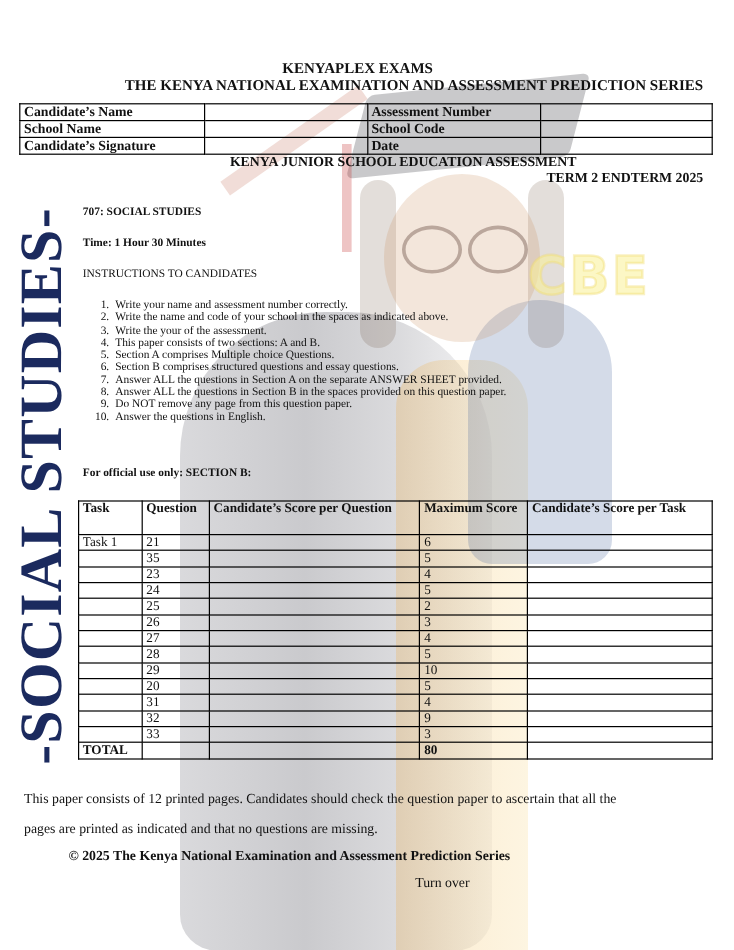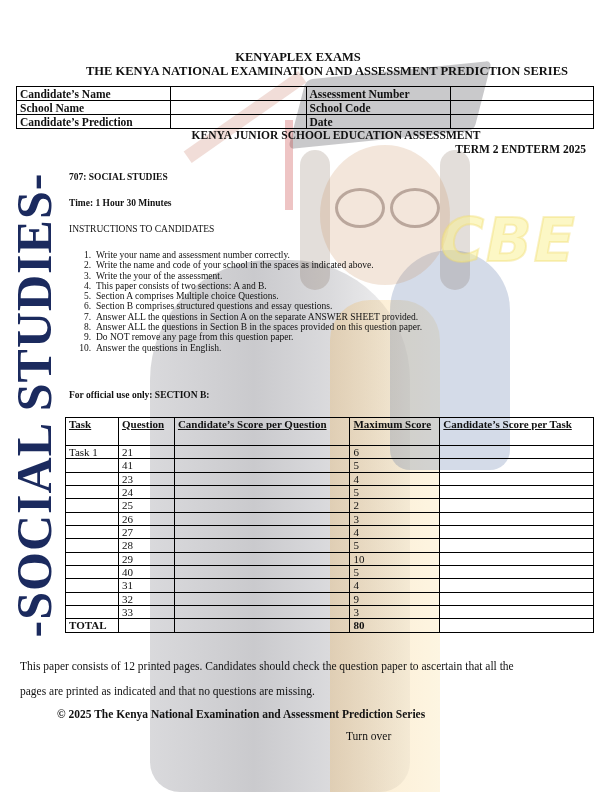--- a/index.html
+++ b/index.html
@@ -18,53 +18,53 @@
   .wm-cap { left: 300px; top: 70px; width: 180px; height: 70px;
     background: rgba(60,60,70,0.28); transform: skewX(-20deg) rotate(-6deg); border-radius: 6px; }
   .wm-face { left: 320px; top: 145px; width: 130px; height: 140px;
     background: rgba(200,140,90,0.22); border-radius: 50%; }
   .wm-hair { left: 300px; top: 150px; width: 30px; height: 140px; background: rgba(100,70,50,0.18); border-radius: 15px; }
   .wm-hair2 { left: 440px; top: 150px; width: 30px; height: 140px; background: rgba(100,70,50,0.18); border-radius: 15px; }
   .wm-glasses-l { left: 335px; top: 188px; width: 50px; height: 40px; border: 3px solid rgba(80,50,40,0.35); border-radius: 50%; }
   .wm-glasses-r { left: 390px; top: 188px; width: 50px; height: 40px; border: 3px solid rgba(80,50,40,0.35); border-radius: 50%; }
   .wm-tassel { left: 285px; top: 120px; width: 8px; height: 90px; background: rgba(200,60,60,0.3); }
   .wm-scroll { left: 175px; top: 110px; width: 140px; height: 14px; background: rgba(200,120,100,0.25); transform: rotate(-35deg); }
-  .wm-cbe { left: 440px; top: 205px; font-family: "DejaVu Sans", sans-serif; font-weight: bold; font-size: 60px;
-    color: rgba(250,240,150,0.55); -webkit-text-stroke: 2px rgba(240,220,110,0.4); letter-spacing: 2px; font-style: italic; }
+  .wm-cbe { left: 440px; top: 205px; font-family: "DejaVu Sans", sans-serif; font-weight: bold; font-size: 44px;
+    color: rgba(250,240,150,0.55); -webkit-text-stroke: 2px rgba(240,220,110,0.4); letter-spacing: 2px; }
 
   
   .side-title { position: absolute; left: 4px; top: 650px; width: 490px; height: 60px;
     transform-origin: 0 0; transform: rotate(-90deg);
     font-family: "Liberation Serif", serif; font-weight: bold; font-size: 50px; line-height: 60px;
     color: #1b2a5e; text-align: center; white-space: nowrap; letter-spacing: 1px; }
 
   
   .hdr1 { position: absolute; left: 0; width: 596px; top: 50px; text-align: center; font-weight: bold; font-size: 12.5px; }
-  .hdr2 { position: absolute; left: 86px; width: 500px; top: 64px; text-align: left; font-weight: bold; font-size: 12.5px; }
+  .hdr2 { position: absolute; left: 86px; width: 500px; top: 64px; text-align: right; font-weight: bold; font-size: 12.5px; }
 
   table { border-collapse: collapse; position: absolute; }
   .info-table { left: 16px; top: 86px; width: 578px; font-size: 11.5px; }
   .info-table td { border: 1px solid #000; height: 14px; line-height: 12px; padding: 0 3px; font-weight: bold; }
 
   .sub1 { position: absolute; left: 86px; width: 500px; top: 129px; text-align: center; font-weight: bold; font-size: 11.5px; }
   .sub2 { position: absolute; left: 86px; width: 500px; top: 143px; text-align: right; font-weight: bold; font-size: 11.5px; }
 
   .subject { position: absolute; left: 69px; top: 172px; font-weight: bold; font-size: 9.5px; }
   .time { position: absolute; left: 69px; top: 198px; font-weight: bold; font-size: 9.5px; text-align: right; }
   .instr-head { position: absolute; left: 69px; top: 224px; font-size: 9.5px; }
 
   .instr-list { position: absolute; left: 87px; top: 250px; font-size: 9.5px; list-style: none; line-height: 10.3px; }
   .instr-list li { display: flex; }
   .instr-list .num { width: 17px; text-align: right; padding-right: 5px; flex: 0 0 auto; margin-left: -8px; }
 
   .official { position: absolute; left: 69px; top: 390px; font-weight: bold; font-size: 9.5px; }
 
   .score-table { left: 65px; top: 417px; width: 529px; font-size: 11px; }
   .score-table th, .score-table td { border: 1px solid #000; padding: 0 3px; text-align: left; vertical-align: top; }
-  .score-table th { font-weight: bold; line-height: 12px; height: 28px; text-decoration: underline; }
+  .score-table th { font-weight: bold; line-height: 12px; height: 28px; }
   .score-table td { height: 13.35px; line-height: 12px; }
   .score-table .total td { font-weight: bold; }
 
   .note { position: absolute; left: 20px; width: 580px; font-size: 11.5px; }
   .note1 { top: 660px; }
   .note2 { top: 685px; }
   .copyright { position: absolute; left: 57px; top: 708px; font-weight: bold; font-size: 11.5px; }
   .turn-over { position: absolute; left: 346px; top: 730px; font-size: 11.5px; }
 </style>
 </head>
@@ -102,21 +102,21 @@
     <td>Assessment Number</td>
     <td></td>
   </tr>
   <tr>
     <td>School Name</td>
     <td></td>
     <td>School Code</td>
     <td></td>
   </tr>
   <tr>
-    <td>Candidate’s Prediction</td>
+    <td>Candidate’s Signature</td>
     <td></td>
     <td>Date</td>
     <td></td>
   </tr>
 </tbody>
   </table>
 
 <div class="sub1">KENYA JUNIOR SCHOOL EDUCATION ASSESSMENT</div>
 <div class="sub2">TERM 2 ENDTERM 2025</div>
 
@@ -189,21 +189,21 @@
   <tbody>
     <tr>
         <td>Task 1</td>
         <td>21</td>
         <td></td>
         <td>6</td>
         <td></td>
       </tr>
     <tr>
         <td></td>
-        <td>41</td>
+        <td>35</td>
         <td></td>
         <td>5</td>
         <td></td>
       </tr>
     <tr>
         <td></td>
         <td>23</td>
         <td></td>
         <td>4</td>
         <td></td>
@@ -245,21 +245,21 @@
       </tr>
     <tr>
         <td></td>
         <td>29</td>
         <td></td>
         <td>10</td>
         <td></td>
       </tr>
     <tr>
         <td></td>
-        <td>40</td>
+        <td>20</td>
         <td></td>
         <td>5</td>
         <td></td>
       </tr>
     <tr>
         <td></td>
         <td>31</td>
         <td></td>
         <td>4</td>
         <td></td>

